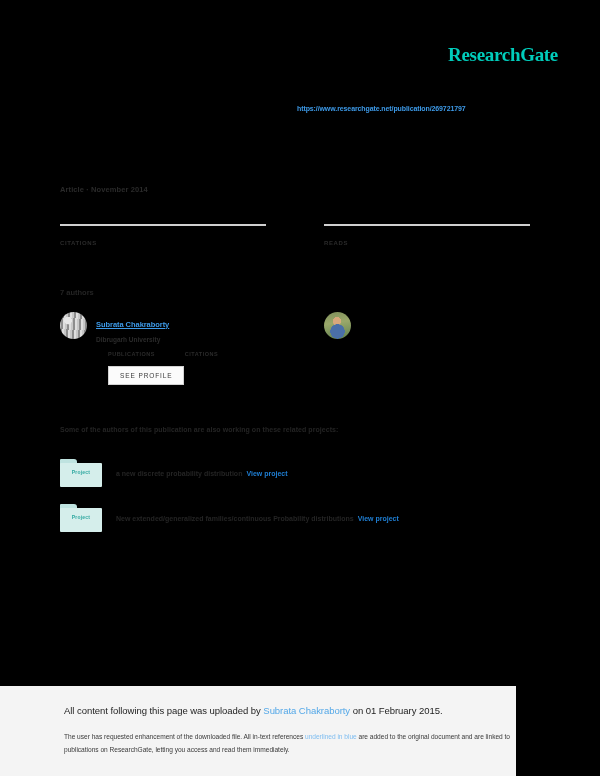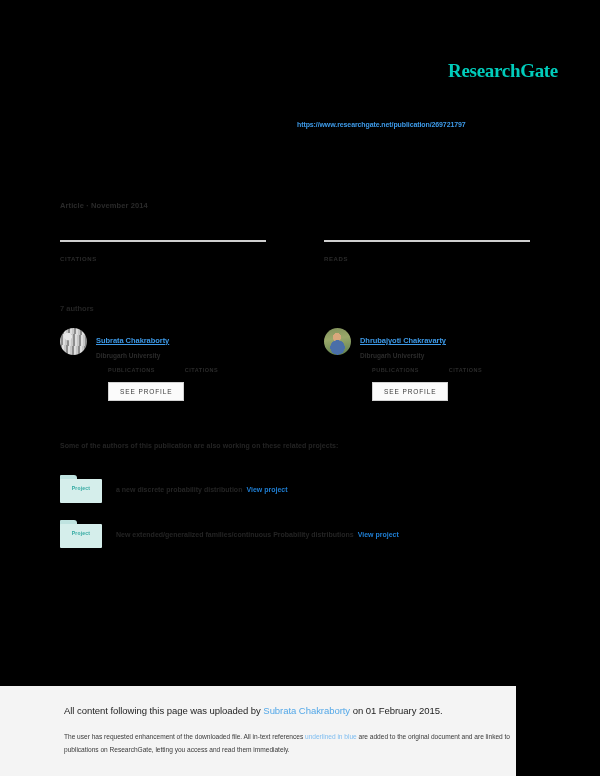--- a/index.html
+++ b/index.html
@@ -18,21 +18,21 @@
 
   .page {
     position: absolute;
     inset: 0;
     background: #000000;
   }
 
   
   .cover {
     position: absolute;
-    left: 0; top: 16px;
+    left: 0; top: 0;
     width: 600px;
     height: 686px;
     background: #000000;
   }
 
   .rg-logo {
     position: absolute;
     right: 42px;
     top: 44px;
     font-size: 19px;
@@ -335,29 +335,20 @@
           <div class="author-stats">
             <span class="astat-label">PUBLICATIONS</span>
             <span class="astat-label">CITATIONS</span>
           </div>
           <div class="see-profile">SEE PROFILE</div>
         </div>
       </div>
 
       <div class="author">
         <div class="avatar a2"></div>
-        <div class="author-body">
-          <a class="author-name" href="#">Dhrubajyoti Chakravarty</a>
-          <div class="author-affil">Dibrugarh University</div>
-          <div class="author-stats">
-            <span class="astat-label">PUBLICATIONS</span>
-            <span class="astat-label">CITATIONS</span>
-          </div>
-          <div class="see-profile">SEE PROFILE</div>
-        </div>
       </div>
 
     </div>
 
     <div class="projects-heading">Some of the authors of this publication are also working on these related projects:</div>
 
     <div class="project-row p1">
       <div class="project-icon">
         <div class="folder-tab"></div>
         <div class="folder-body"></div>

